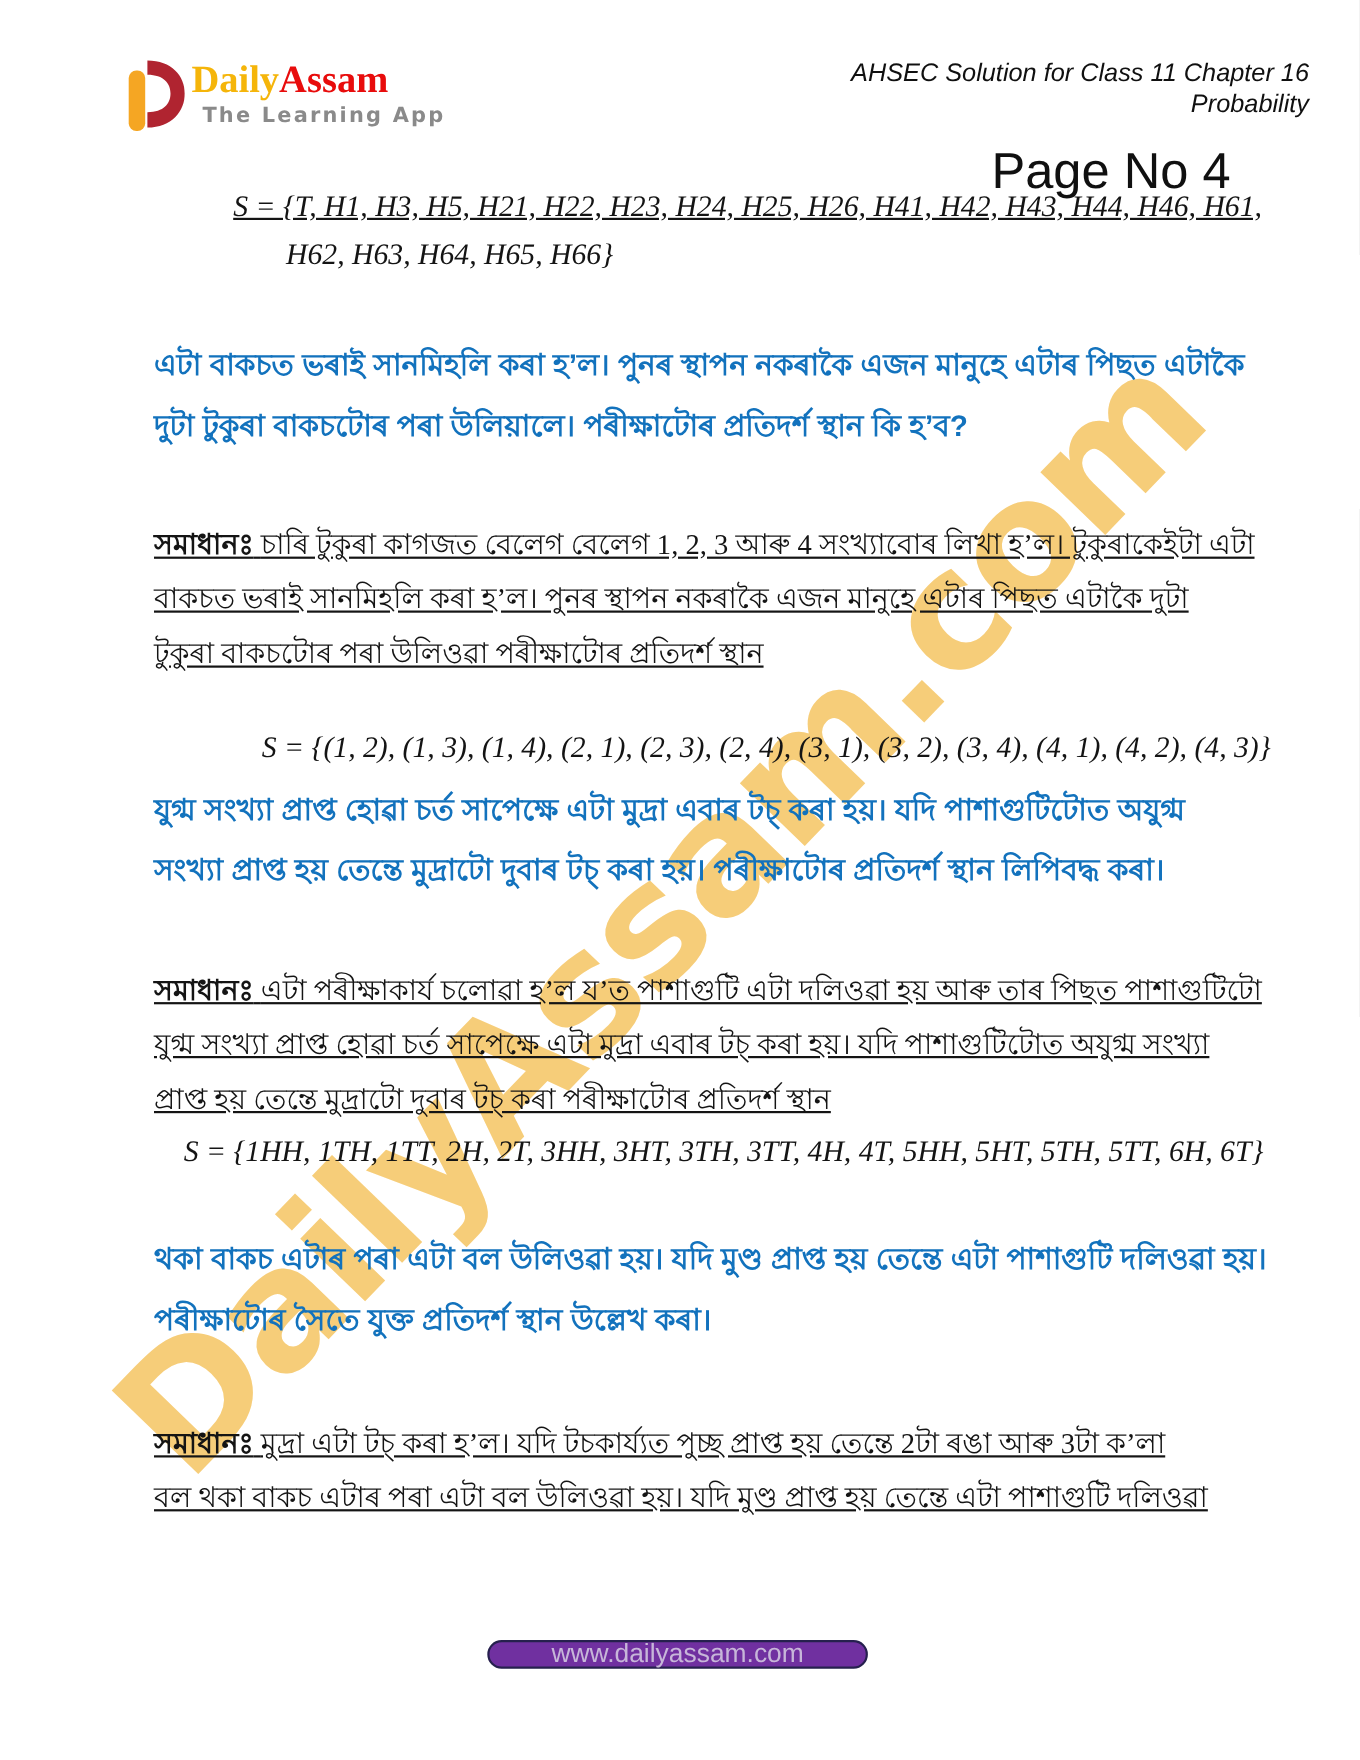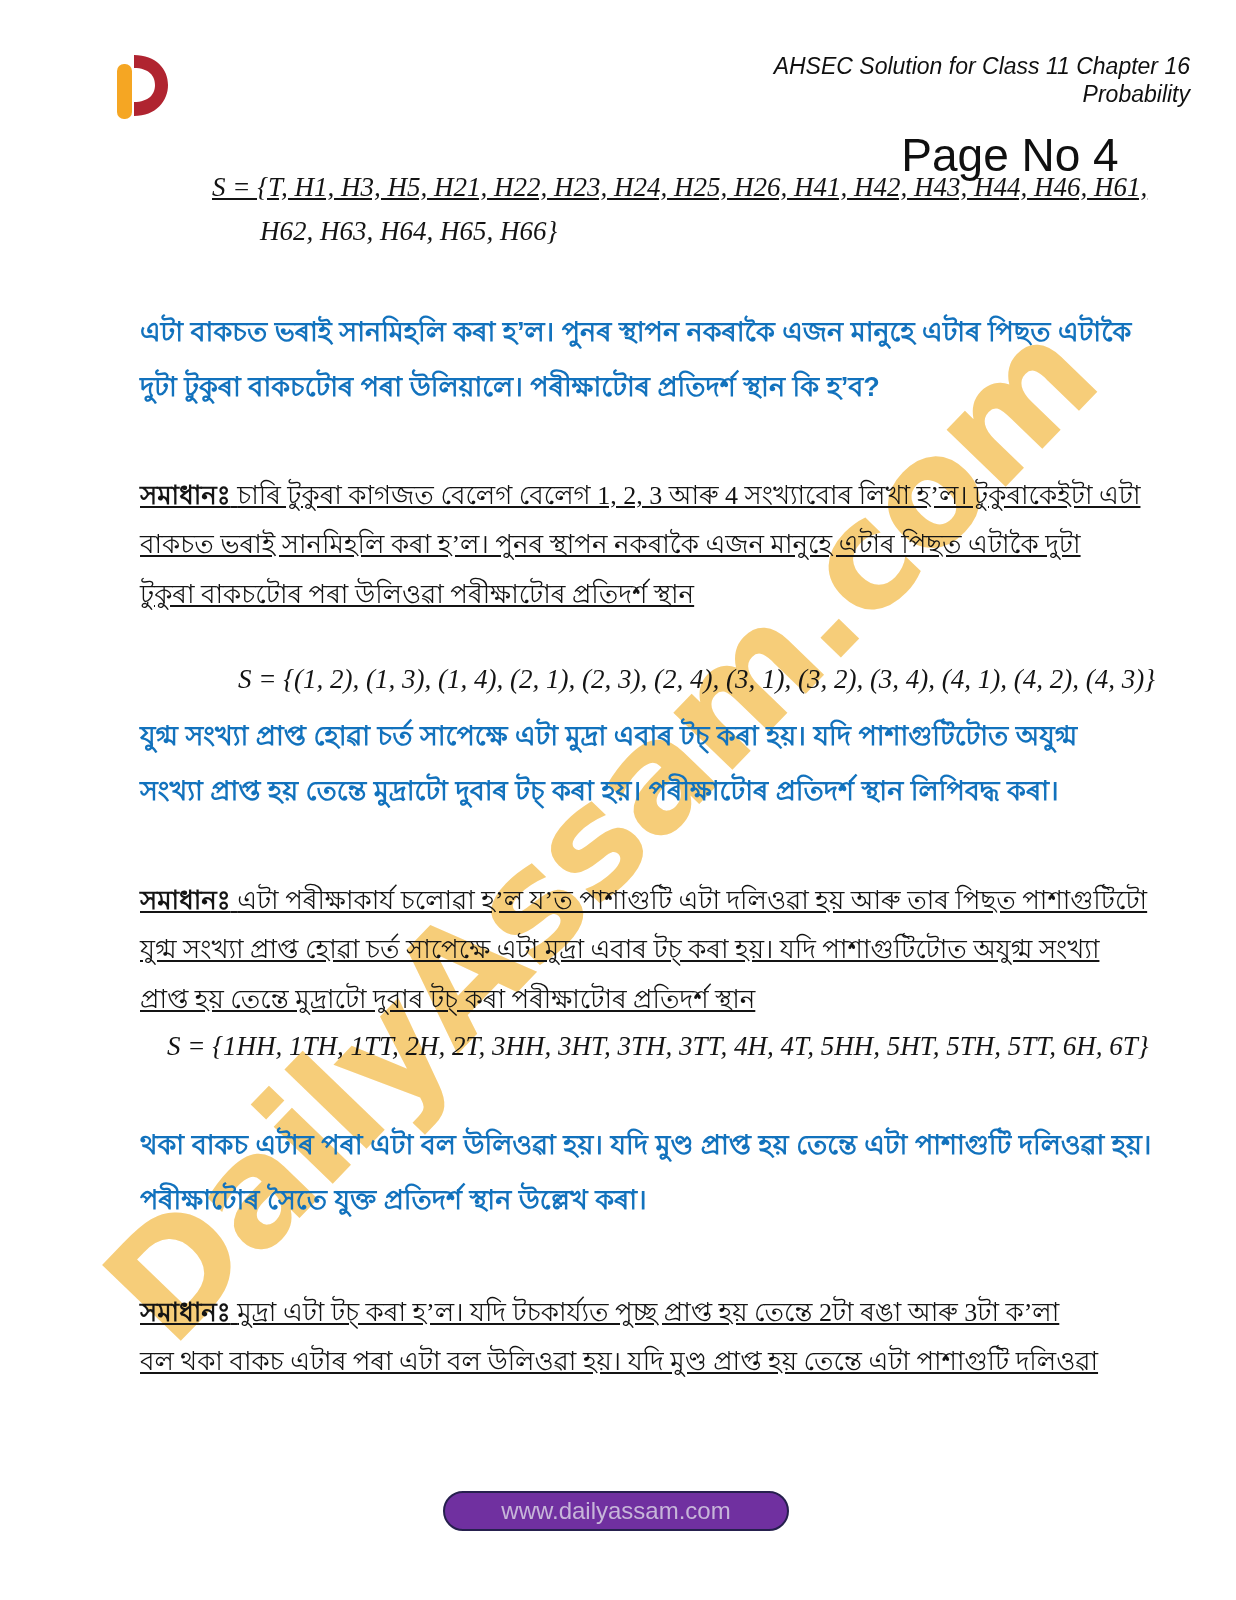--- a/index.html
+++ b/index.html
@@ -36,39 +36,43 @@
   .q{left:140px;width:1060px;color:#1272BD;font-weight:bold;font-size:27px;}
   .q .line{height:55px;line-height:55px;white-space:nowrap;}
   .sol{left:140px;width:1060px;font-family:"Liberation Serif",serif;font-size:26px;color:#141414;text-decoration:underline;}
   .sol .line{height:50px;line-height:50px;white-space:nowrap;}
   .sol .lbl{font-weight:bold;font-family:"Liberation Sans",sans-serif;}
   .q13{top:305px;} .sol13{top:470px;}
   .q14{top:709px;} .sol14{top:875px;}
   .q15{top:1118px;} .sol15{top:1287px;}
   
   .footer-pill{
-    left:443px;top:1491px;width:346px;height:40px;border-radius:22px;
+    left:443px;top:1491px;width:346px;height:26px;border-radius:22px;
     background:#7030A0;border:2px solid #26204E;box-sizing:border-box;
     display:flex;align-items:center;justify-content:center;
     font-size:24px;color:#C7B6D9;cursor:pointer;
   }
 </style>
 </head>
 <body>
 
 <div class="page">
 
   <div class="watermark">DailyAssam.com</div>
 
   <div class="layer logo">
     <span>
       <svg width="52" height="66" viewBox="0 0 52 66">
         <rect x="1" y="10" width="15" height="55" rx="7" fill="#F5A623"></rect>
         <path d="M18,1 C40,1 52,15 52,31 C52,47 40,62 18,62 L18,48 C33,48 39,40 39,31 C39,22 33,14 18,14 Z" fill="#B02430"></path>
       </svg>
+    </span>
+    <span class="logo-texts">
+      <span class="logo-word"><span class="logo-daily">Daily</span><span class="logo-assam">Assam</span></span>
+      <span class="logo-tagline">The Learning App</span>
     </span>
   </div>
 
   <div class="layer doc-title">
     <div>AHSEC Solution for Class 11 Chapter 16</div>
     <div>Probability</div>
   </div>
 
   <div class="layer page-title">Page No 4</div>
 

